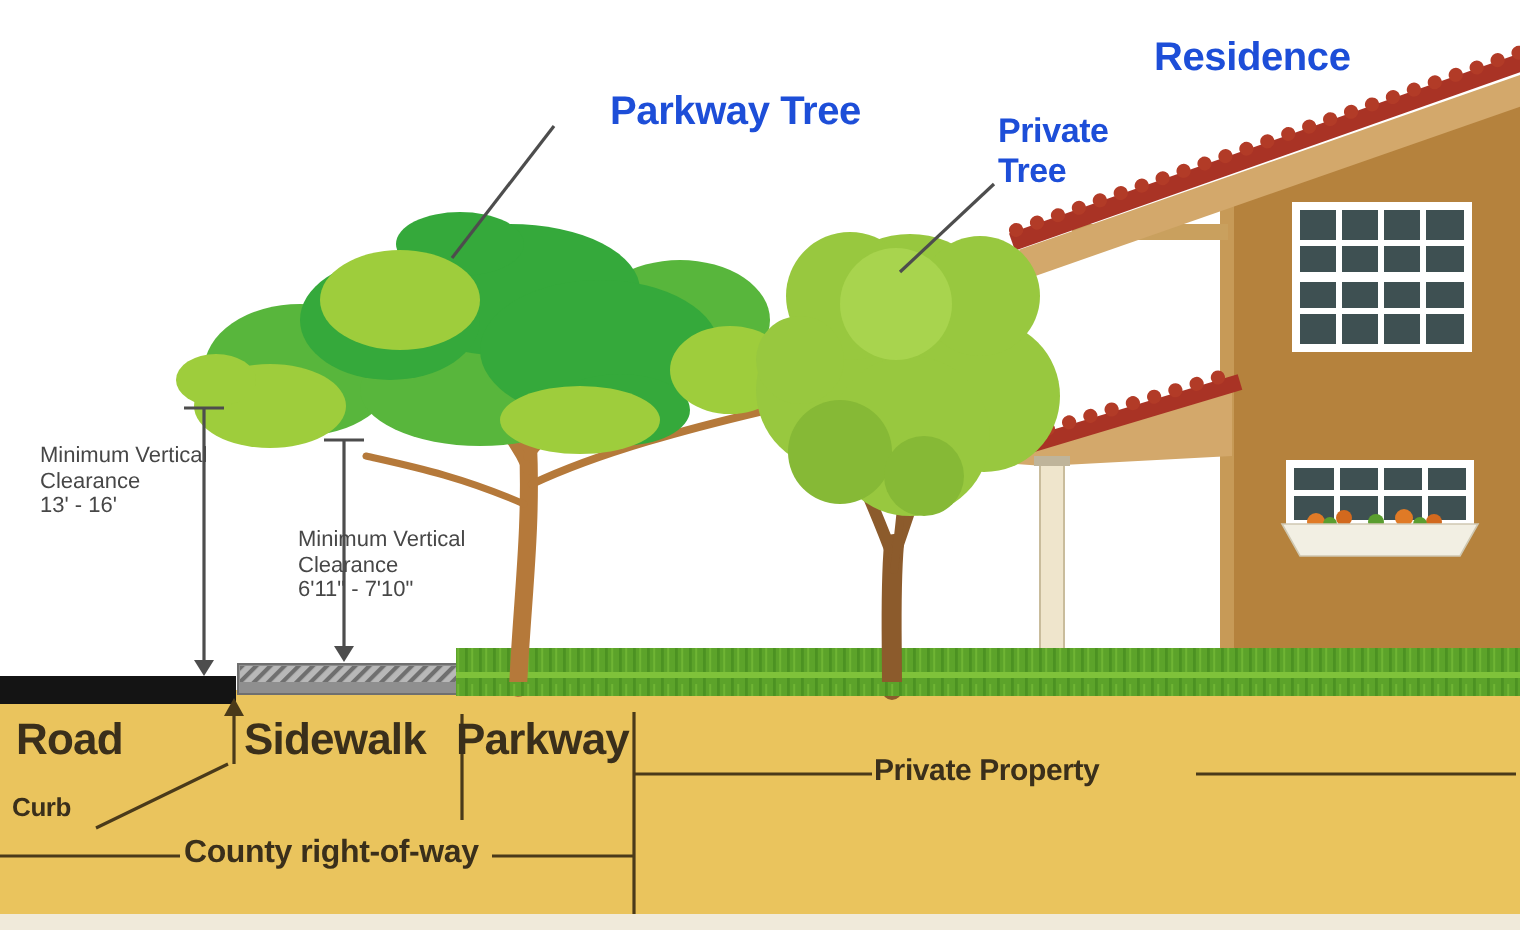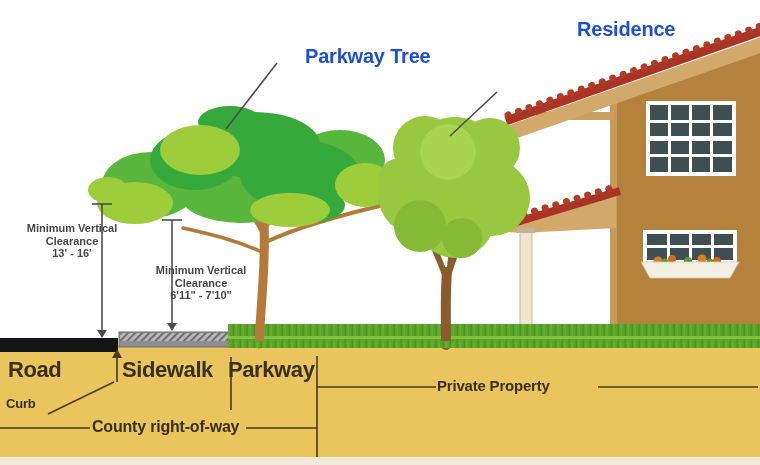--- a/index.html
+++ b/index.html
@@ -5,21 +5,21 @@
   html,body{margin:0;padding:0;background:#fff;}
   #stage{
     position:relative;width:760px;height:465px;overflow:hidden;
     background:#ffffff;font-family:"Liberation Sans","DejaVu Sans",sans-serif;
   }
   #scene{position:absolute;left:0;top:0;}
   .lbl{position:absolute;color:#3A2F1B;line-height:1.05;}
   .lbl-big{font-size:22px;font-weight:700;letter-spacing:-0.4px;text-align:left;}
   .lbl-mid{font-size:16px;font-weight:700;letter-spacing:-0.2px;}
   .lbl-top{font-size:20px;font-weight:600;color:#1d4ed8;letter-spacing:-0.2px;}
-  .lbl-meas{font-size:11px;font-weight:700;color:#474747;text-align:center;line-height:1.14;}
+  .lbl-meas{font-size:11px;font-weight:400;color:#474747;text-align:left;line-height:1.14;}
 </style>
 </head>
 <body>
 
 <div id="stage">
 
 <svg id="scene" width="760" height="465" viewBox="0 0 760 465">
   <defs>
     <pattern id="grassPat" width="7" height="24" patternUnits="userSpaceOnUse">
       <rect width="7" height="24" fill="#5CA32A"></rect>
@@ -178,20 +178,21 @@
     <line x1="231" y1="357" x2="231" y2="410"></line>
     <line x1="317" y1="356" x2="317" y2="457"></line>
     <line x1="0" y1="428" x2="90" y2="428"></line>
     <line x1="246" y1="428" x2="317" y2="428"></line>
     <line x1="317" y1="387" x2="436" y2="387"></line>
     <line x1="598" y1="387" x2="758" y2="387"></line>
   </g>
 </svg>
 
 <div class="lbl lbl-top" style="left:276px;top:46px;margin-left:29px;">Parkway Tree</div>
+<div class="lbl lbl-top" style="left:499px;top:56px;width:66px;font-size:17px;line-height:1.15;">Private Tree</div>
 <div class="lbl lbl-top" style="left:577px;top:19px;">Residence</div>
 
 <div class="lbl lbl-meas" style="left:20px;top:222px;width:104px;">
   <div>Minimum Vertical</div>
   <div>Clearance</div>
   <div>13' - 16'</div>
 </div>
 <div class="lbl lbl-meas" style="left:149px;top:264px;width:104px;">
   <div>Minimum Vertical</div>
   <div>Clearance</div>

